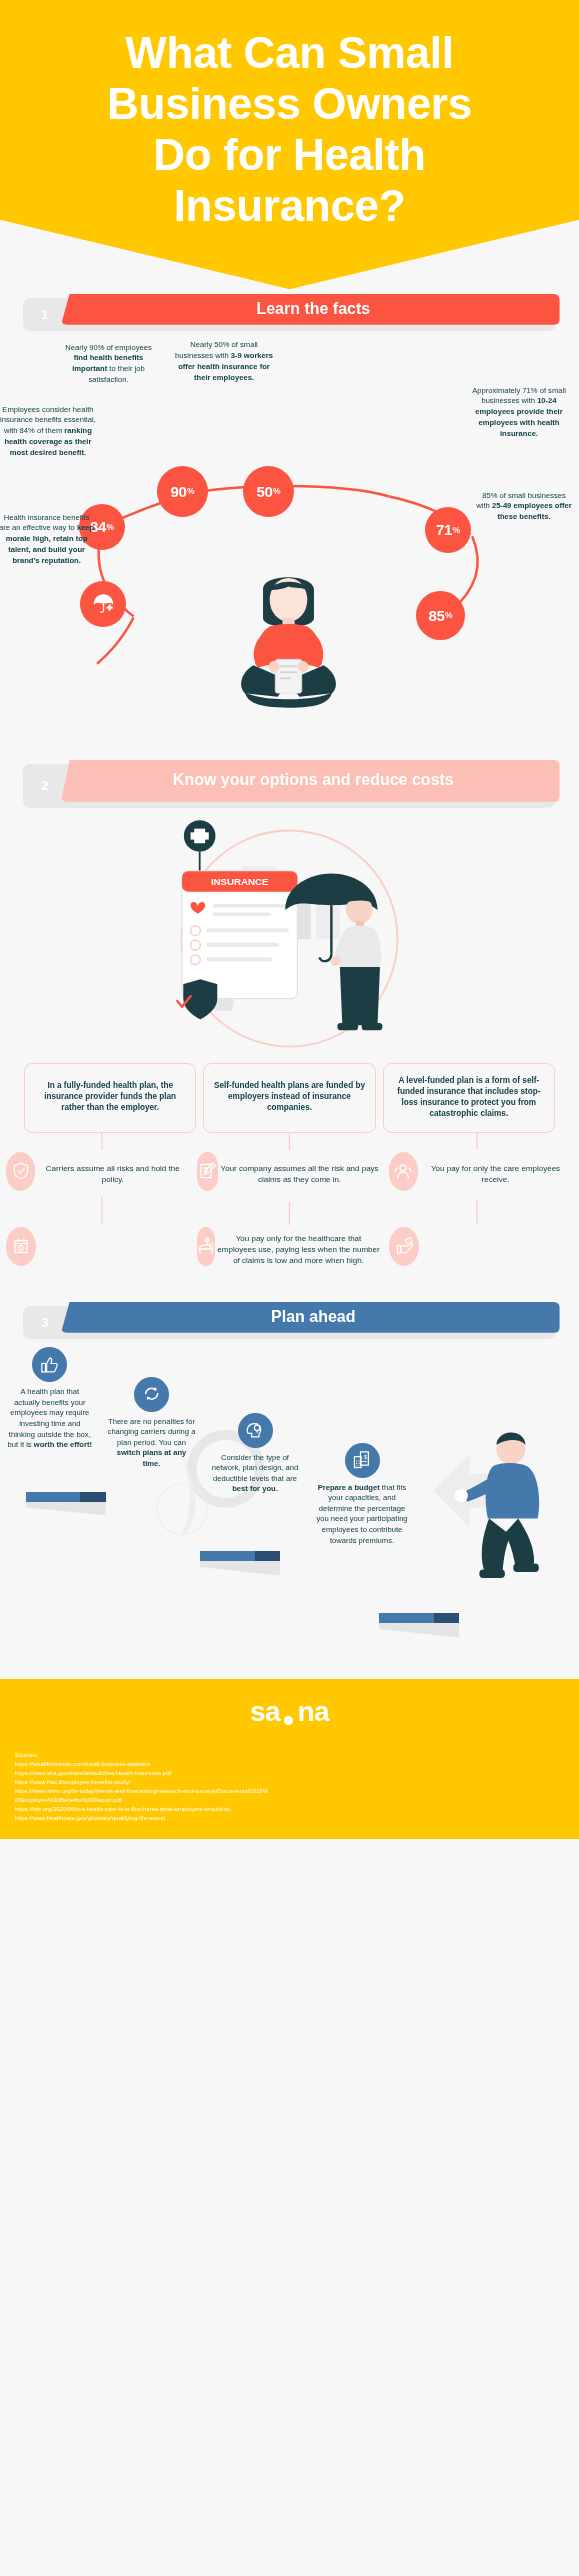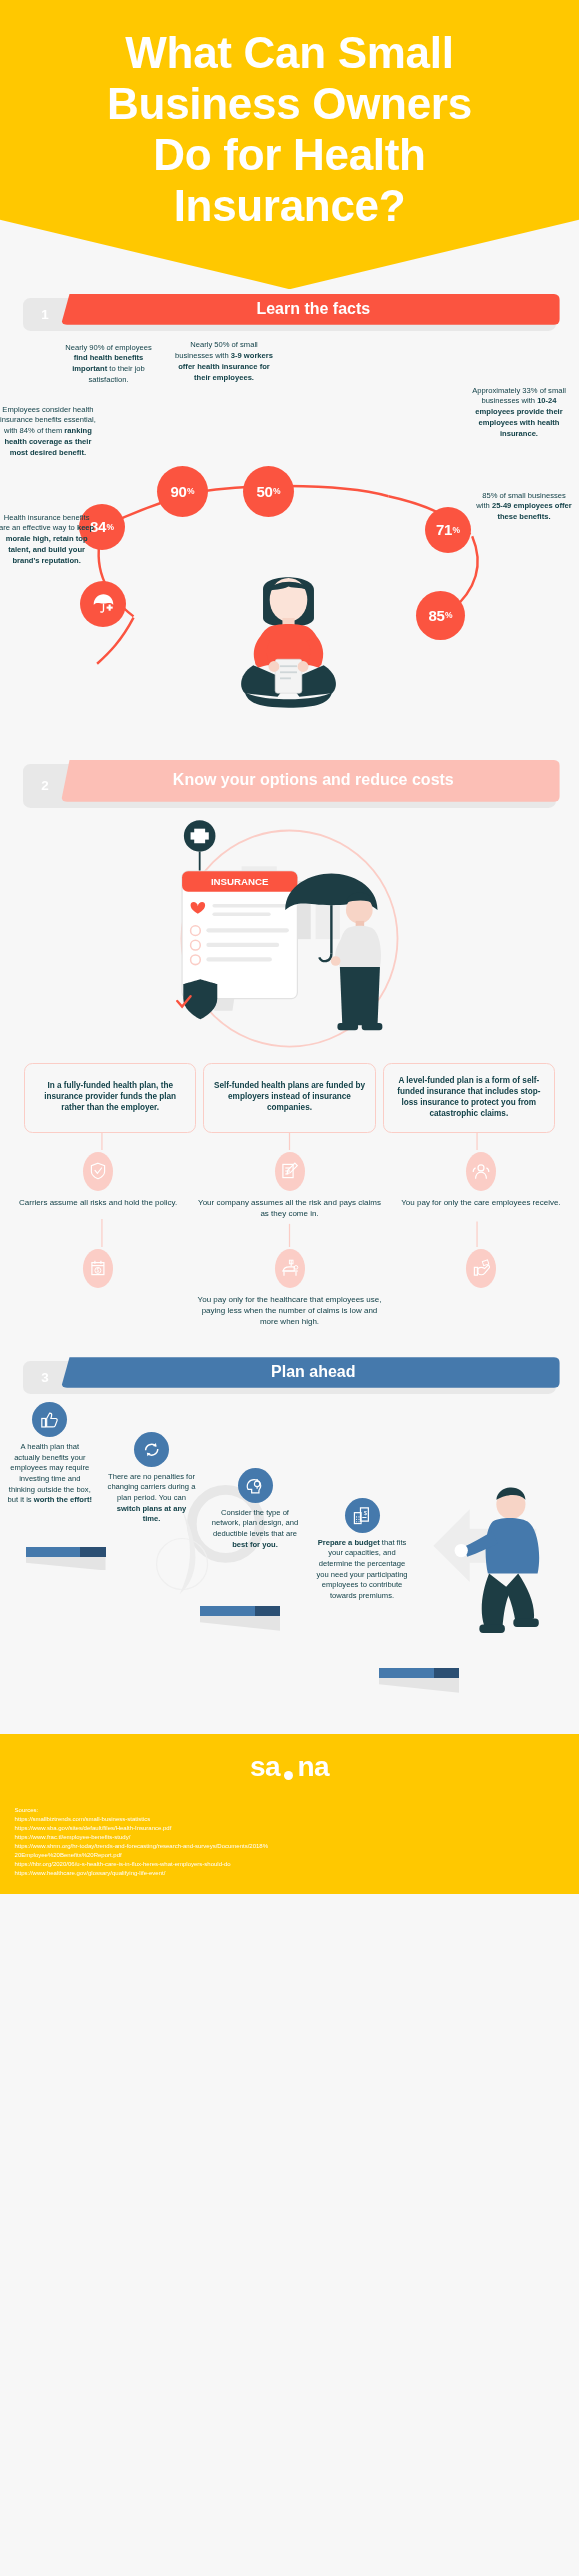--- a/index.html
+++ b/index.html
@@ -109,21 +109,21 @@
     padding:7.3px 8.5px;
     text-align:center;
     font-family:"Liberation Sans Narrow","Liberation Sans",sans-serif;
     font-weight:bold;
     font-size:8.2px;
     line-height:1.33;
     color:#134249;
     background:#f7f7f7;
   }
   .pillrow{ display:flex; gap:7.3px; padding:0 6px; }
-  .pillcol{ flex:1; display:flex; flex-direction:column; align-items:center; }
+  .pillcol{ flex:1; display:flex; align-items:center; }
   .pill{
     width:30px; height:39px; border-radius:15px/19.4px;
     background:#fbcdc6;
     display:flex;align-items:center;justify-content:center;
     margin-bottom:6px;
   }
   .pilltext{
     text-align:center;
     font-family:"Liberation Sans Narrow","Liberation Sans",sans-serif;
     font-size:8px; line-height:1.38; color:#134249;
@@ -221,21 +221,21 @@
 
     <div class="stat-text" style="left:-3.6px;top:74px;width:103px;">
       <span>Employees consider health insurance benefits essential, with 84% of them </span><b>ranking health coverage as their most desired benefit.</b>
     </div>
     <div class="bubble" style="left:79px;top:173px;width:46px;height:46px;">
       <span class="v">84</span>
         <span class="p">%</span>
     </div>
 
     <div class="stat-text" style="left:467px;top:55px;width:104px;">
-      <span>Approximately 33% of small businesses with </span><b>10-24 employees provide their employees with health insurance.</b>
+      <span>Approximately 71% of small businesses with </span><b>10-24 employees provide their employees with health insurance.</b>
     </div>
     <div class="bubble" style="left:425px;top:176px;width:46px;height:46px;">
       <span class="v">71</span>
         <span class="p">%</span>
     </div>
 
     <div class="stat-text" style="left:476px;top:160px;width:96px;">
       <span>85% of small businesses with </span><b>25-49 employees offer these benefits.</b>
     </div>
     <div class="bubble" style="left:416px;top:260px;width:49px;height:49px;">

